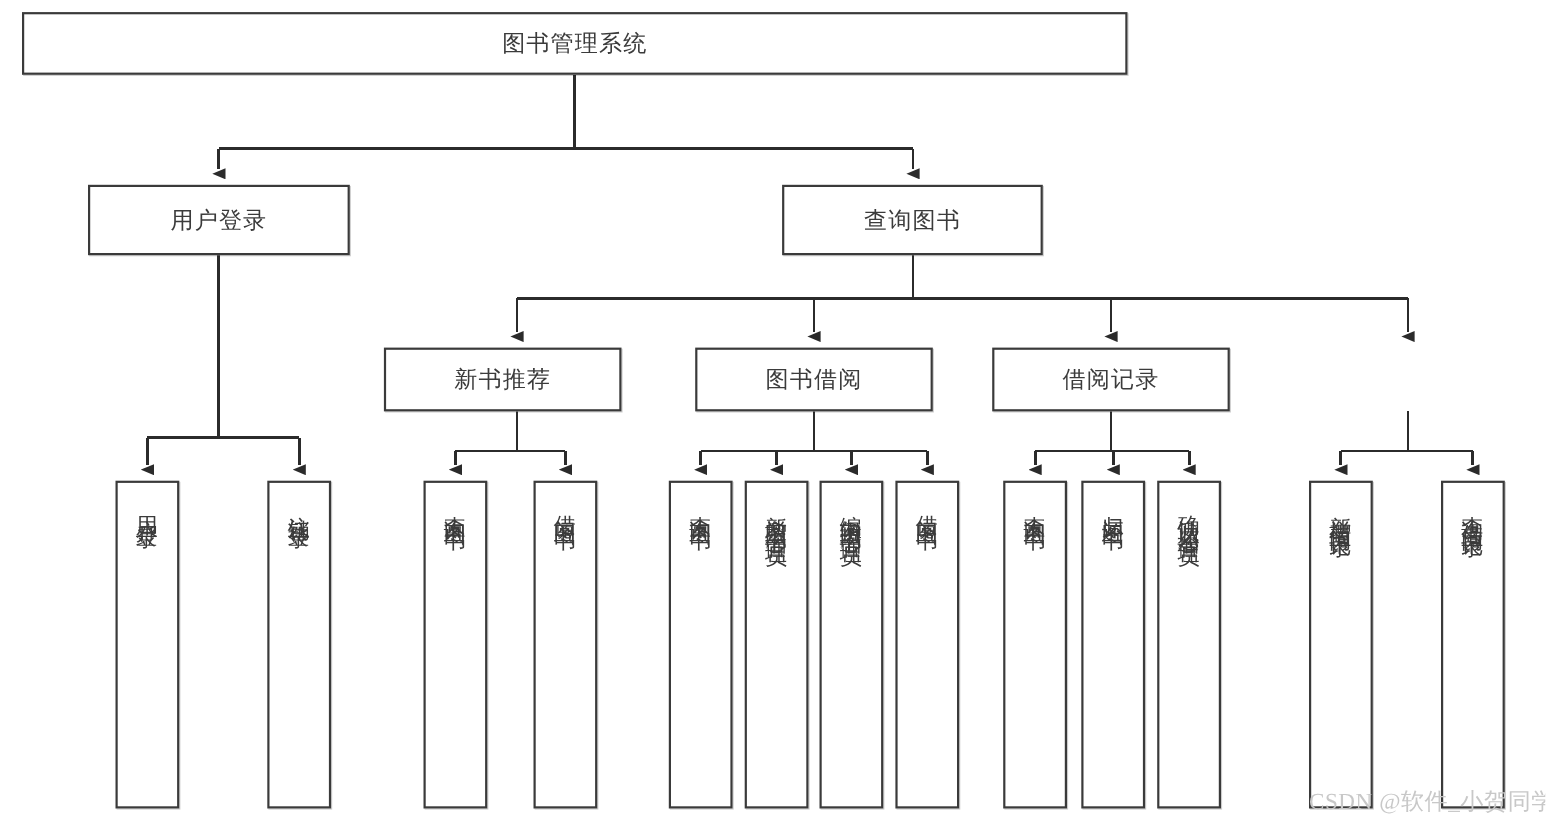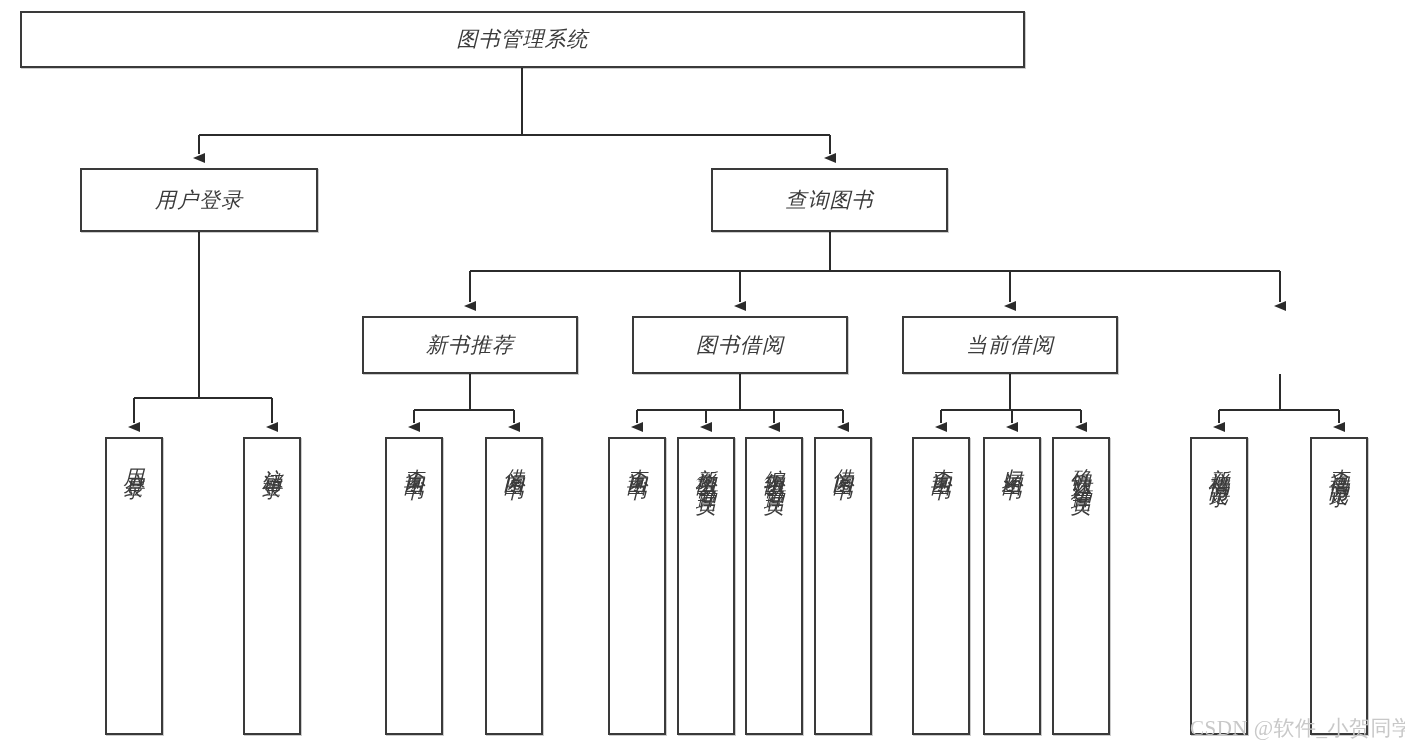--- a/index.html
+++ b/index.html
@@ -28,21 +28,20 @@
   }
   .node {
     position: absolute;
     box-sizing: border-box;
     background: #ffffff;
     border: 2px solid #4c1d95;
     display: flex;
     align-items: center;
     justify-content: center;
     box-shadow: 1px 1px 0 rgba(0,0,0,0.20);
-    font-style: italic;
   }
   .node .lbl {
     color: #3b3b3b;
     font-size: 21px;
     line-height: 1.18;
     letter-spacing: 1px;
     white-space: nowrap;
     font-family: "DejaVu Sans", "Liberation Sans", sans-serif;
   }
   .node.leaf {
@@ -126,28 +125,28 @@
     <span class="lbl" style="color: rgb(59, 59, 59);">图书管理系统</span>
   </div>
 
   <div class="node" id="n2-0" style="left: 80px; top: 168px; width: 238px; height: 64px; border-color: rgb(58, 58, 58); background: rgb(255, 255, 255);">
     <span class="lbl" style="color: rgb(59, 59, 59);">用户登录</span>
   </div>
   <div class="node" id="n2-1" style="left: 711px; top: 168px; width: 237px; height: 64px; border-color: rgb(58, 58, 58); background: rgb(255, 255, 255);">
     <span class="lbl" style="color: rgb(59, 59, 59);">查询图书</span>
   </div>
 
-  <div class="node" id="n3-0" style="left: 362px; top: 316px; width: 216px; height: 58px; border-color: rgb(58, 58, 58); background: rgb(255, 255, 255);">
+  <div class="node" id="n3-0" style="left: 349px; top: 316px; width: 216px; height: 58px; border-color: rgb(58, 58, 58); background: rgb(255, 255, 255);">
     <span class="lbl" style="color: rgb(59, 59, 59);">新书推荐</span>
   </div>
   <div class="node" id="n3-1" style="left: 632px; top: 316px; width: 216px; height: 58px; border-color: rgb(58, 58, 58); background: rgb(255, 255, 255);">
     <span class="lbl" style="color: rgb(59, 59, 59);">图书借阅</span>
   </div>
   <div class="node" id="n3-2" style="left: 902px; top: 316px; width: 216px; height: 58px; border-color: rgb(58, 58, 58); background: rgb(255, 255, 255);">
-    <span class="lbl" style="color: rgb(59, 59, 59);">当前借阅</span>
+    <span class="lbl" style="color: rgb(59, 59, 59);">借阅记录</span>
   </div>
 
   <div class="node leaf" id="lf-0" style="left: 105px; top: 437px; width: 58px; height: 298px; border-color: rgb(58, 58, 58); background: rgb(255, 255, 255);">
     <span class="lbl" style="color: rgb(59, 59, 59);">用户登录</span>
   </div>
   <div class="node leaf" id="lf-1" style="left: 243px; top: 437px; width: 58px; height: 298px; border-color: rgb(58, 58, 58); background: rgb(255, 255, 255);">
     <span class="lbl" style="color: rgb(59, 59, 59);">注销登录</span>
   </div>
   <div class="node leaf" id="lf-2" style="left: 385px; top: 437px; width: 58px; height: 298px; border-color: rgb(58, 58, 58); background: rgb(255, 255, 255);">
     <span class="lbl" style="color: rgb(59, 59, 59);">查询图书</span>

